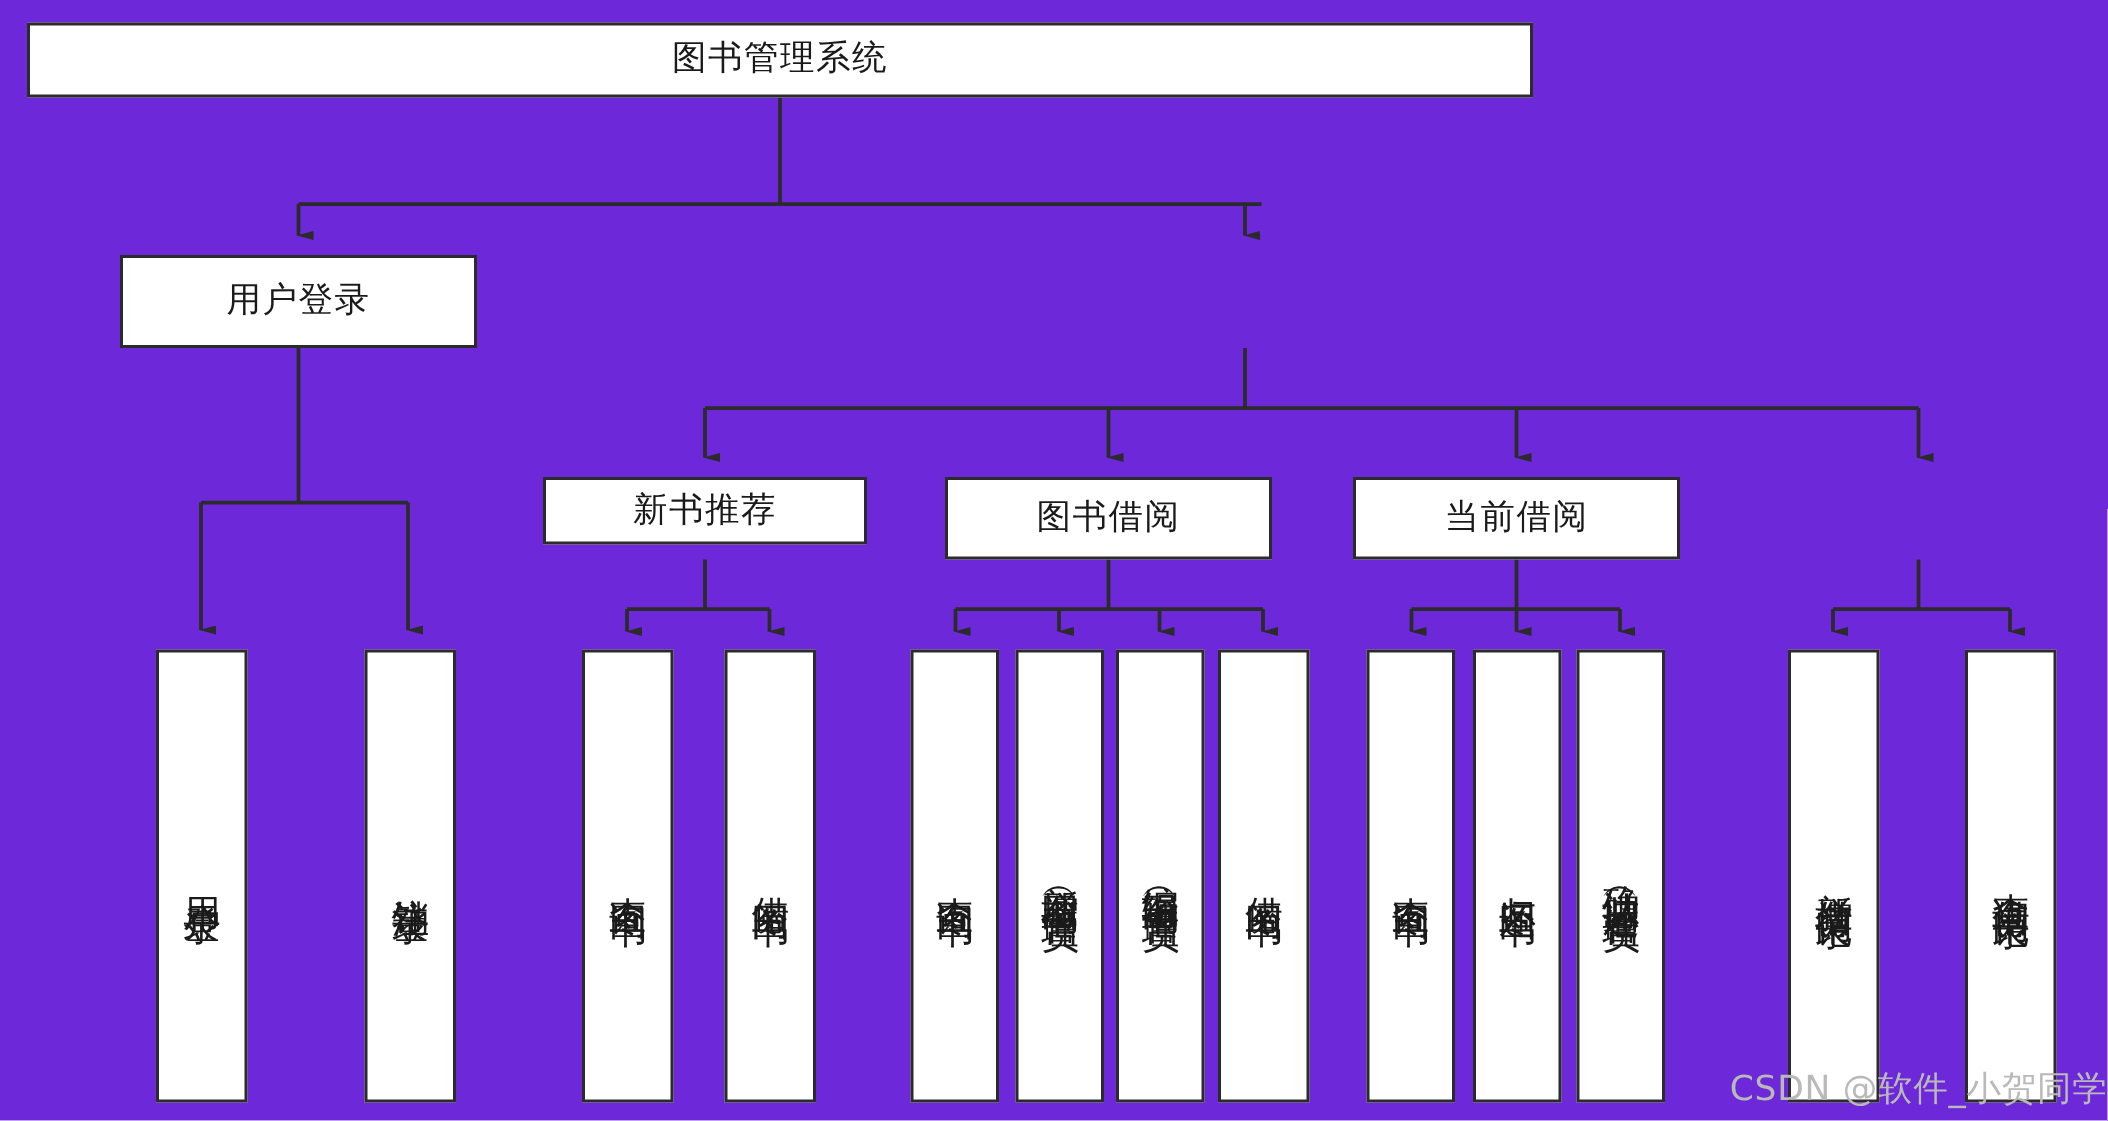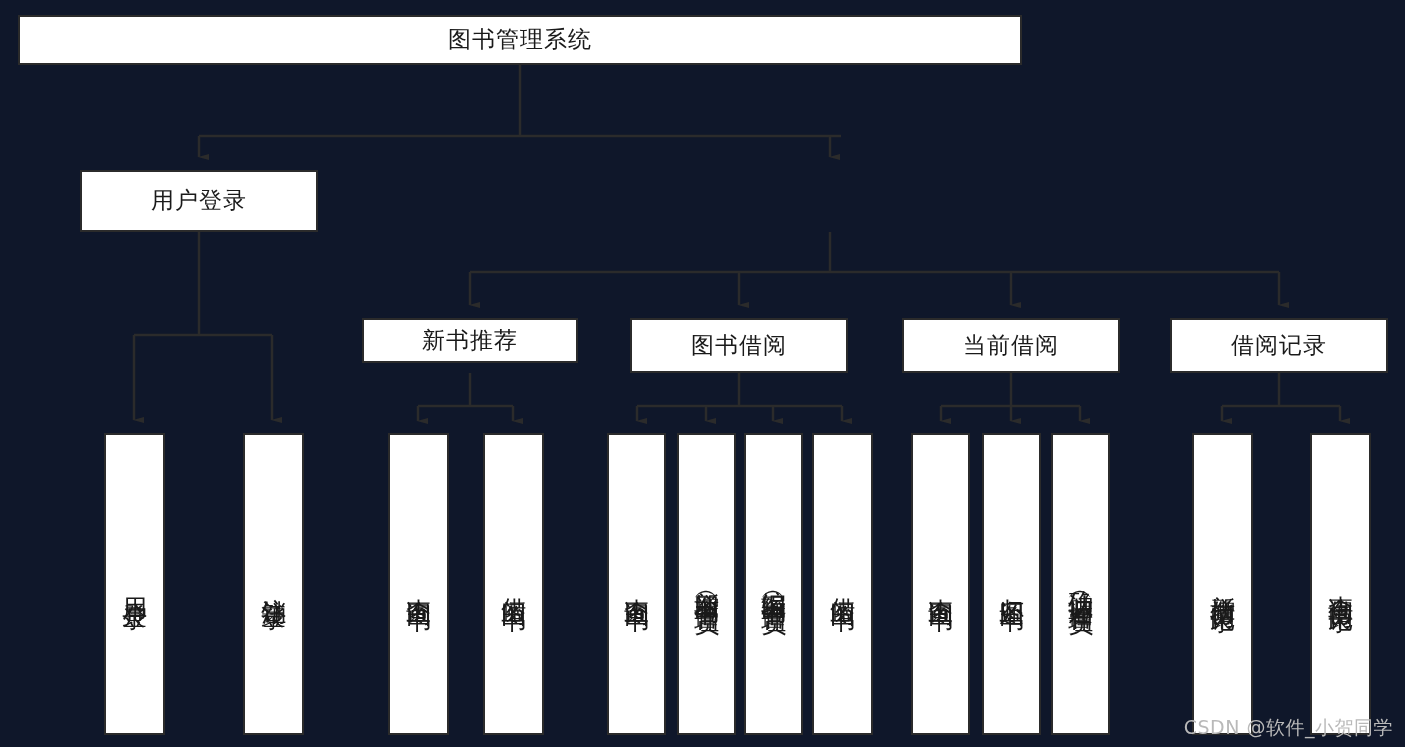--- a/index.html
+++ b/index.html
@@ -8,21 +8,21 @@
     padding: 0;
     background: #ffffff;
   }
   body {
     font-family: "DejaVu Sans", "Liberation Sans", sans-serif;
   }
   #diagram-root {
     position: relative;
     width: 1405px;
     height: 747px;
-    background: #0f172a;
+    background: #6d28d9;
     overflow: hidden;
   }
   #svg-layer {
     position: absolute;
     left: 0;
     top: 0;
     width: 1405px;
     height: 747px;
   }
   .node {
@@ -52,23 +52,23 @@
     text-align: center;
   }
   .node.vert .vtext {
     writing-mode: vertical-rl;
     text-orientation: upright;
     display: block;
     white-space: nowrap;
   }
   #watermark {
     position: absolute;
-    right: 12px;
+    right: 0;
     bottom: 6px;
-    font-size: 19px;
+    font-size: 23px;
     color: #b9b9b9;
     letter-spacing: 0.5px;
     white-space: nowrap;
     user-select: none;
   }
 </style>
 </head>
 <body>
 
 <div id="diagram-root">
@@ -123,21 +123,20 @@
     </g>
   </svg>
 
   <div class="node horiz" style="left:18px; top:15px; width:1004px; height:50px;">图书管理系统</div>
 
   <div class="node horiz" style="left:80px; top:170px; width:238px; height:62px;">用户登录</div>
 
   <div class="node horiz" style="left:362px; top:318px; width:216px; height:45px;">新书推荐</div>
   <div class="node horiz" style="left:902px; top:318px; width:218px; height:55px;">当前借阅</div>
   <div class="node horiz" style="left:630px; top:318px; width:218px; height:55px;">图书借阅</div>
-  <div class="node horiz" style="left:1170px; top:318px; width:218px; height:55px;">借阅记录</div>
 
   <div class="node vert" style="left:104px; top:433px; width:61px; height:302px;">
     <span class="vtext">用户登录</span>
   </div>
   <div class="node vert" style="left:243px; top:433px; width:61px; height:302px;">
     <span class="vtext">注销登录</span>
   </div>
 
   <div class="node vert" style="left:388px; top:433px; width:61px; height:302px;">
     <span class="vtext">查询图书</span>

